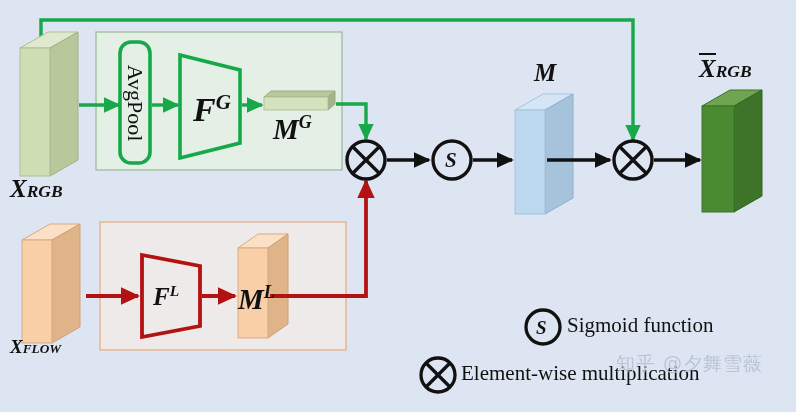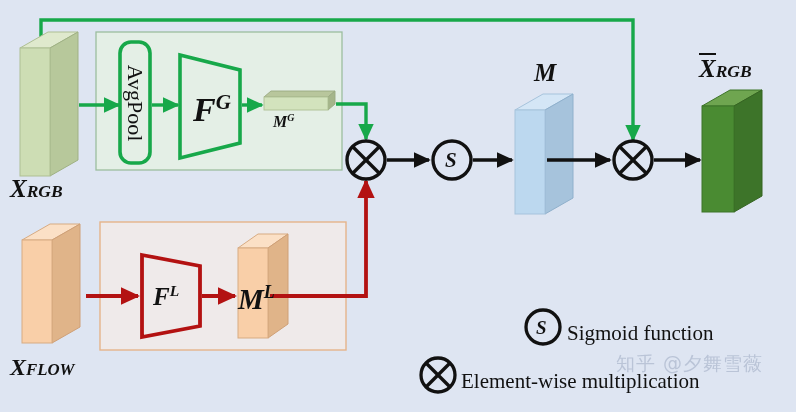--- a/index.html
+++ b/index.html
@@ -24,21 +24,20 @@
   .unit-caption{
     font-size:15.5px;
     font-style:normal;
     font-weight:400;
     letter-spacing:0.1px;
   }
   .legend-text{
     font-size:21px;
     font-style:normal;
     font-weight:400;
-    margin-top:8px;
   }
   .overbar{
     display:inline-block;
     border-top:2.5px solid #111;
     padding-top:1px;
     line-height:1;
   }
   .watermark{
     position:absolute;
     color:#b9c3d6;
@@ -169,26 +168,26 @@
     <span style="display:block;transform:rotate(90deg);transform-origin:center;
                  font-size:22px;font-family:'Liberation Serif',serif;
                  width:96px;height:44px;line-height:44px;text-align:center;
                  position:relative;left:-26px;top:26px;">AvgPool</span>
   </div>
 
   <div class="lbl math" style="left:193px;top:92px;font-size:34px;">
     <span>F</span><sup style="font-size:0.62em;font-style:italic;">G</sup>
   </div>
 
-  <div class="lbl math" style="left:273px;top:113px;font-size:16px;">
+  <div class="lbl math" style="left:273px;top:113px;font-size:29px;">
     <span>M</span><sup style="font-size:0.62em;font-style:italic;">G</sup>
   </div>
 
 
-  <div class="lbl math" style="left:10px;top:355px;font-size:24px;">
+  <div class="lbl math" style="left:10px;top:337px;font-size:19px;">
     <span>X</span><span class="sub">FLOW</span>
   </div>
 
   <div class="lbl math" style="left:153px;top:283px;font-size:25px;">
     <span>F</span><sup style="font-size:0.62em;font-style:italic;">L</sup>
   </div>
 
   <div class="lbl math" style="left:238px;top:283px;font-size:29px;">
     <span>M</span><sup style="font-size:0.62em;font-style:italic;">L</sup>
   </div>

